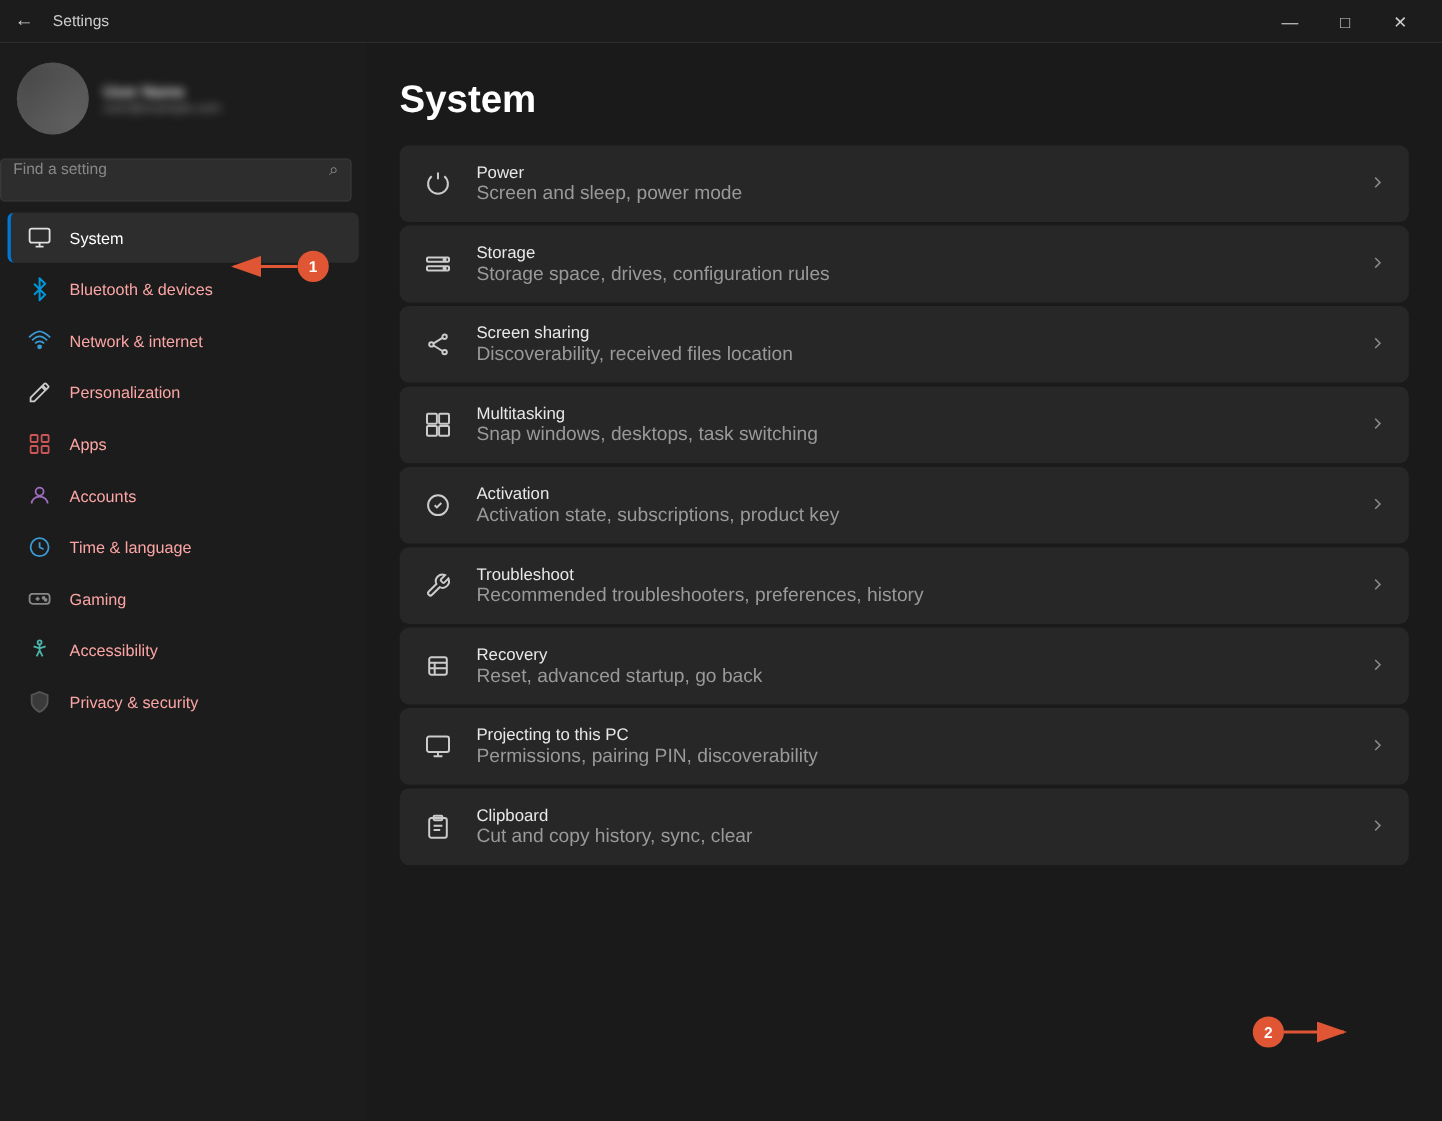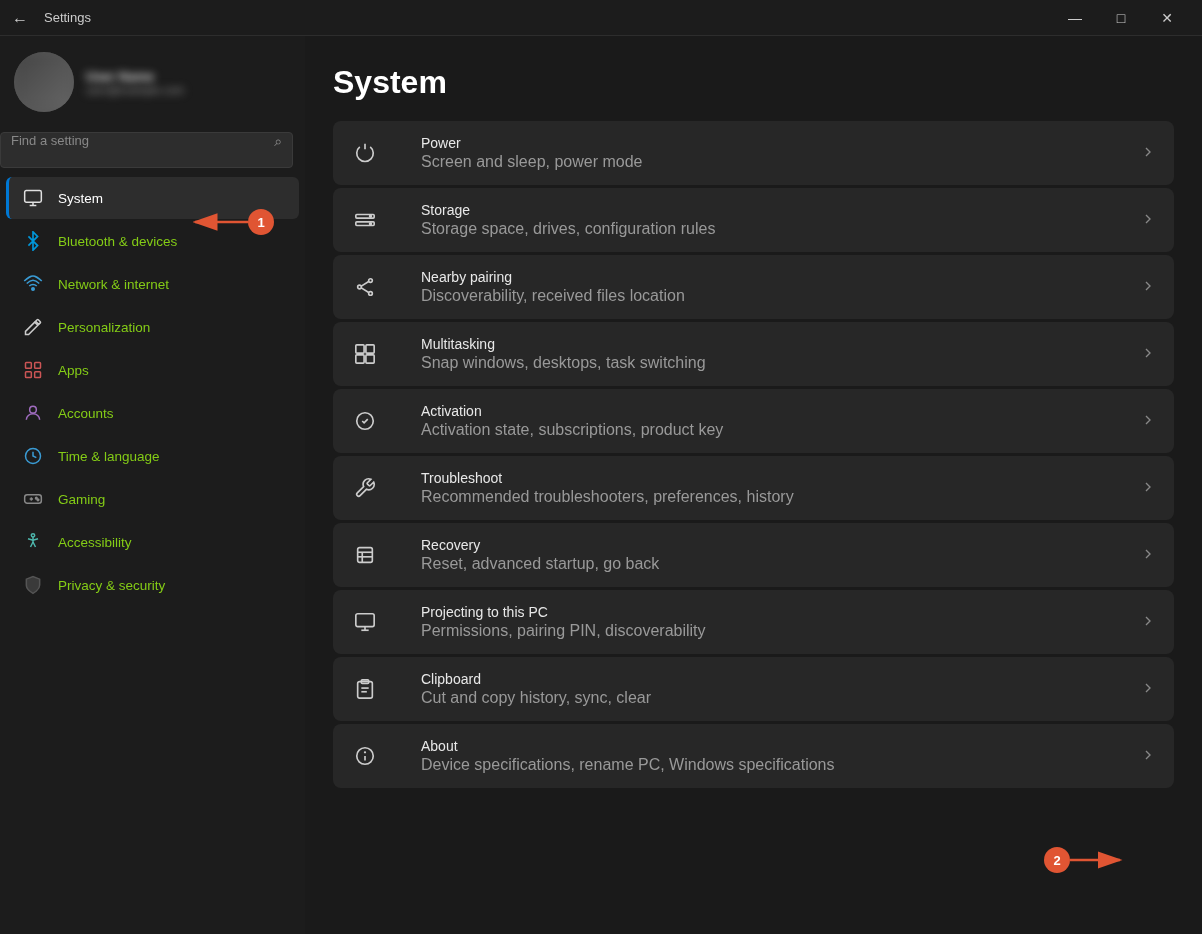--- a/index.html
+++ b/index.html
@@ -149,21 +149,21 @@
       width: 22px;
       height: 22px;
       display: flex;
       align-items: center;
       justify-content: center;
       font-size: 16px;
       flex-shrink: 0;
     }
     .nav-label {
       font-size: 13.5px;
-      color: #84cc16;
+      color: #fca5a5;
     }
     .nav-item.active .nav-label { color: #fff; }
 
     
     .content {
       flex: 1;
       background: #1a1a1a;
       overflow-y: auto;
       padding: 28px 28px 28px 28px;
     }
@@ -199,21 +199,20 @@
       justify-content: center;
       font-size: 18px;
       color: #ccc;
       flex-shrink: 0;
     }
     .settings-item-text {
       flex: 1;
       display: flex;
       flex-direction: column;
       gap: 2px;
-      margin-left: 24px;
     }
     .settings-item-title {
       font-size: 14px;
       font-weight: 500;
       color: #e8e8e8;
     }
     .settings-item-desc {
       font-size: 16px;
       color: #999;
     }
@@ -413,21 +412,21 @@
           <div class="settings-item-icon">
             <svg width="22" height="22" viewBox="0 0 24 24" fill="none" stroke="#ccc" stroke-width="1.8">
               <circle cx="18" cy="5" r="2"></circle>
               <circle cx="6" cy="12" r="2"></circle>
               <circle cx="18" cy="19" r="2"></circle>
               <line x1="8" y1="11" x2="16" y2="6"></line>
               <line x1="8" y1="13" x2="16" y2="18"></line>
             </svg>
           </div>
           <div class="settings-item-text">
-            <span class="settings-item-title">Nearby pairing</span>
+            <span class="settings-item-title">Screen sharing</span>
             <span class="settings-item-desc">Discoverability, received files location</span>
           </div>
           <span class="settings-item-chevron"><svg width="16" height="16" viewBox="0 0 24 24" fill="none" stroke="#888" stroke-width="2">
               <polyline points="9 6 15 12 9 18"></polyline>
             </svg></span>
         </div>
         <div class="settings-item">
           <div class="settings-item-icon">
             <svg width="22" height="22" viewBox="0 0 24 24" fill="none" stroke="#ccc" stroke-width="1.8">
               <rect x="2" y="2" width="9" height="9" rx="1"></rect>
@@ -511,36 +510,20 @@
             <svg width="22" height="22" viewBox="0 0 24 24" fill="none" stroke="#ccc" stroke-width="1.8">
               <rect x="8" y="2" width="8" height="4" rx="1"></rect>
               <rect x="4" y="4" width="16" height="18" rx="2"></rect>
               <line x1="8" y1="11" x2="16" y2="11"></line>
               <line x1="8" y1="15" x2="14" y2="15"></line>
             </svg>
           </div>
           <div class="settings-item-text">
             <span class="settings-item-title">Clipboard</span>
             <span class="settings-item-desc">Cut and copy history, sync, clear</span>
-          </div>
-          <span class="settings-item-chevron"><svg width="16" height="16" viewBox="0 0 24 24" fill="none" stroke="#888" stroke-width="2">
-              <polyline points="9 6 15 12 9 18"></polyline>
-            </svg></span>
-        </div>
-        <div class="settings-item">
-          <div class="settings-item-icon">
-            <svg width="22" height="22" viewBox="0 0 24 24" fill="none" stroke="#ccc" stroke-width="1.8">
-              <circle cx="12" cy="12" r="9"></circle>
-              <line x1="12" y1="8" x2="12" y2="8" stroke-width="2.5" stroke-linecap="round"></line>
-              <line x1="12" y1="12" x2="12" y2="17"></line>
-            </svg>
-          </div>
-          <div class="settings-item-text">
-            <span class="settings-item-title">About</span>
-            <span class="settings-item-desc">Device specifications, rename PC, Windows specifications</span>
           </div>
           <span class="settings-item-chevron"><svg width="16" height="16" viewBox="0 0 24 24" fill="none" stroke="#888" stroke-width="2">
               <polyline points="9 6 15 12 9 18"></polyline>
             </svg></span>
         </div>
       </div>
   </div>
 </div>
 
 <svg class="overlay">

